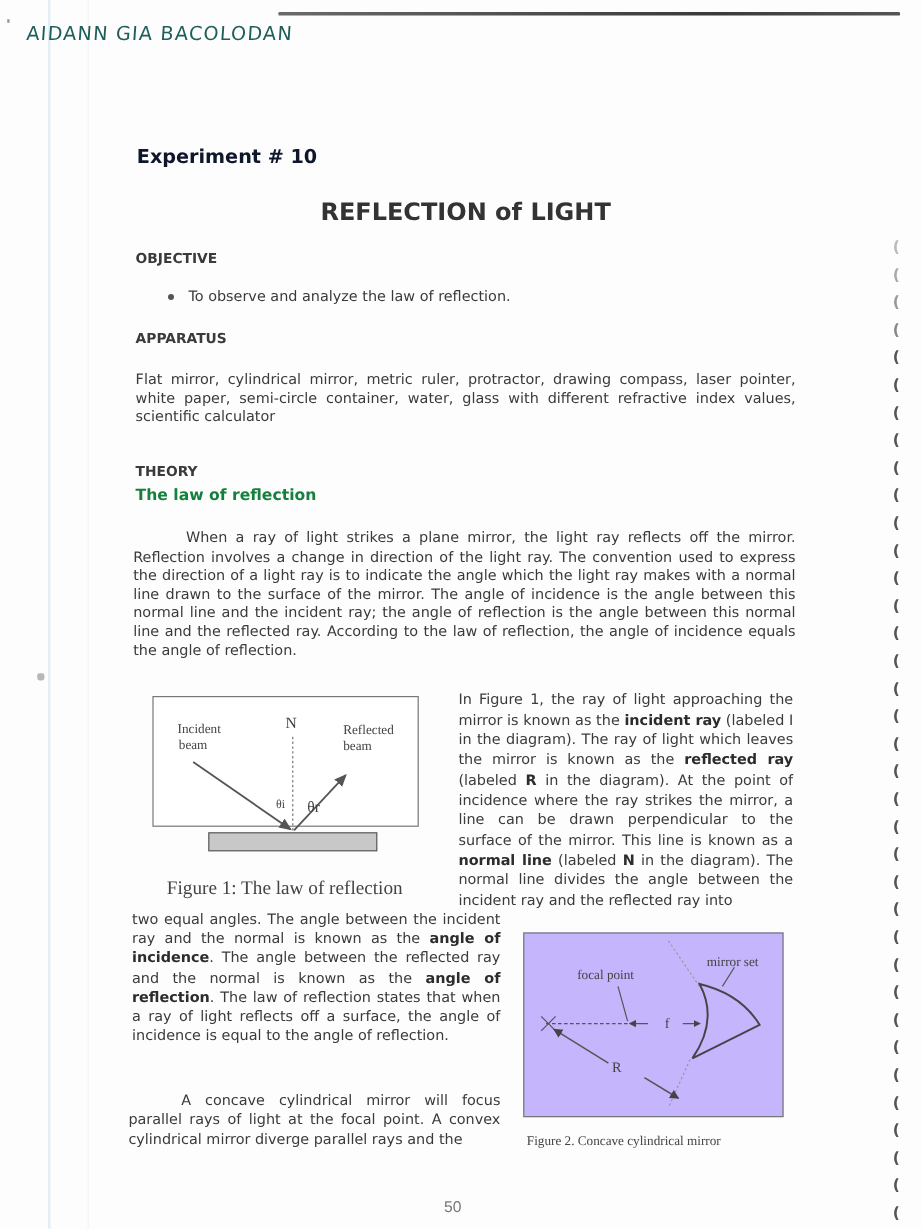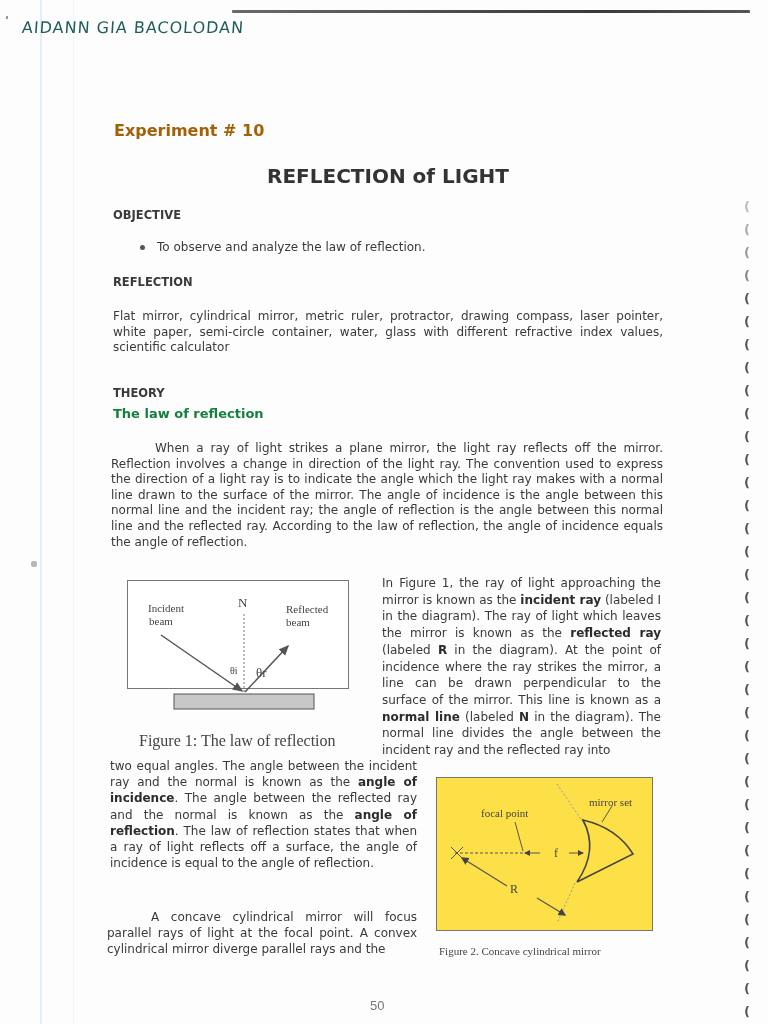--- a/index.html
+++ b/index.html
@@ -12,32 +12,32 @@
   .margin-line { position: absolute; top: 0; bottom: 0; width: 2px; background: #e3eef5; }
   .margin-line.faint { width: 1px; background: #f0f3f5; }
   .top-rule { position: absolute; left: 232px; top: 10px; width: 518px; height: 3px; background: linear-gradient(90deg, #6a6a6a, #3a3a3a 70%, #555); border-radius: 1px; }
   .handwritten {
     position: absolute; left: 22px; top: 18px; font-family: "DejaVu Sans", sans-serif;
     font-size: 16px; letter-spacing: 1px; color: #1f5e5a; transform: skewX(-4deg); font-weight: normal;
   }
   .smudge { position: absolute; left: 31px; top: 561px; width: 6px; height: 6px; background: #888; border-radius: 2px; opacity: 0.6; }
   .tick { position: absolute; left: 6px; top: 16px; width: 2px; height: 3px; background: #999; }
 
-  .exp-title { position: absolute; left: 114px; top: 121px; font-size: 16px; font-weight: bold; color: #a16207; }
+  .exp-title { position: absolute; left: 114px; top: 121px; font-size: 16px; font-weight: bold; color: #0f172a; }
   .main-title { position: absolute; left: 0; width: 768px; text-align: center; top: 164px; font-size: 20px; font-weight: bold; color: #333; padding-left: 4px; }
   .h { position: absolute; left: 113px; font-size: 11.5px; font-weight: bold; color: #3a3a3a; }
   .sub-h { position: absolute; left: 113px; font-size: 13px; font-weight: bold; color: #15803d; }
   .bullet { position: absolute; left: 140px; top: 240px; font-size: 12px; }
   .bullet .dot { display: inline-block; width: 5px; height: 5px; border-radius: 50%; background: #555; margin-right: 12px; vertical-align: middle; }
   .para { position: absolute; font-size: 12px; line-height: 15.6px; text-align: justify; color: #3a3a3a; }
   .para b { color: #2c2c2c; }
   .indent { display: inline-block; width: 44px; }
 
   .fig1 { position: absolute; left: 127px; top: 580px; width: 222px; height: 109px; border: 1.5px solid #777; box-sizing: border-box; background: #fff; }
-  .fig2 { position: absolute; left: 436px; top: 777px; width: 217px; height: 154px; border: 1.5px solid #777; box-sizing: border-box; background: #fde047; }
+  .fig2 { position: absolute; left: 436px; top: 777px; width: 217px; height: 154px; border: 1.5px solid #777; box-sizing: border-box; background: #c4b5fd; }
   .fig-label { position: absolute; font-family: "Liberation Serif", serif; color: #444; }
   .caption { position: absolute; font-family: "Liberation Serif", serif; color: #444; }
 
   .binding { position: absolute; left: 744px; top: 120px; width: 20px; }
   .ring { position: absolute; left: 0; font-family: "DejaVu Sans", sans-serif; font-weight: bold; color: #555; font-size: 13px; line-height: 13px; }
   .page-num { position: absolute; left: 370px; top: 998px; font-size: 13px; color: #777; font-family: Liberation Sans, sans-serif; }
 </style>
 </head>
 <body>
 
@@ -50,21 +50,21 @@
 <div class="handwritten">AIDANN GIA BACOLODAN</div>
 
 <div class="exp-title">Experiment # 10</div>
 <div class="main-title">REFLECTION of LIGHT</div>
 
 <div class="h" style="top:208px;">OBJECTIVE</div>
 <div class="bullet">
   <span class="dot"></span><span>To observe and analyze the law of reflection.</span>
 </div>
 
-<div class="h" style="top:275px;">REFLECTION</div>
+<div class="h" style="top:275px;">APPARATUS</div>
 <div class="para" style="left:113px; top:309px; width:550px;">Flat mirror, cylindrical mirror, metric ruler, protractor, drawing compass, laser pointer, white paper, semi-circle container, water, glass with different refractive index values, scientific calculator</div>
 
 <div class="h" style="top:386px;">THEORY</div>
 <div class="sub-h" style="top:406px;">The law of reflection</div>
 
 <div class="para" style="left:111px; top:441px; width:552px;"><span class="indent"></span><span>When a ray of light strikes a plane mirror, the light ray reflects off the mirror. Reflection involves a change in direction of the light ray. The convention used to express the direction of a light ray is to indicate the angle which the light ray makes with a normal line drawn to the surface of the mirror. The angle of incidence is the angle between this normal line and the incident ray; the angle of reflection is the angle between this normal line and the reflected ray. According to the law of reflection, the angle of incidence equals the angle of reflection.</span></div>
 
 <div class="fig1">
   <svg width="219" height="134" viewBox="0 0 219 134">
     <defs>

